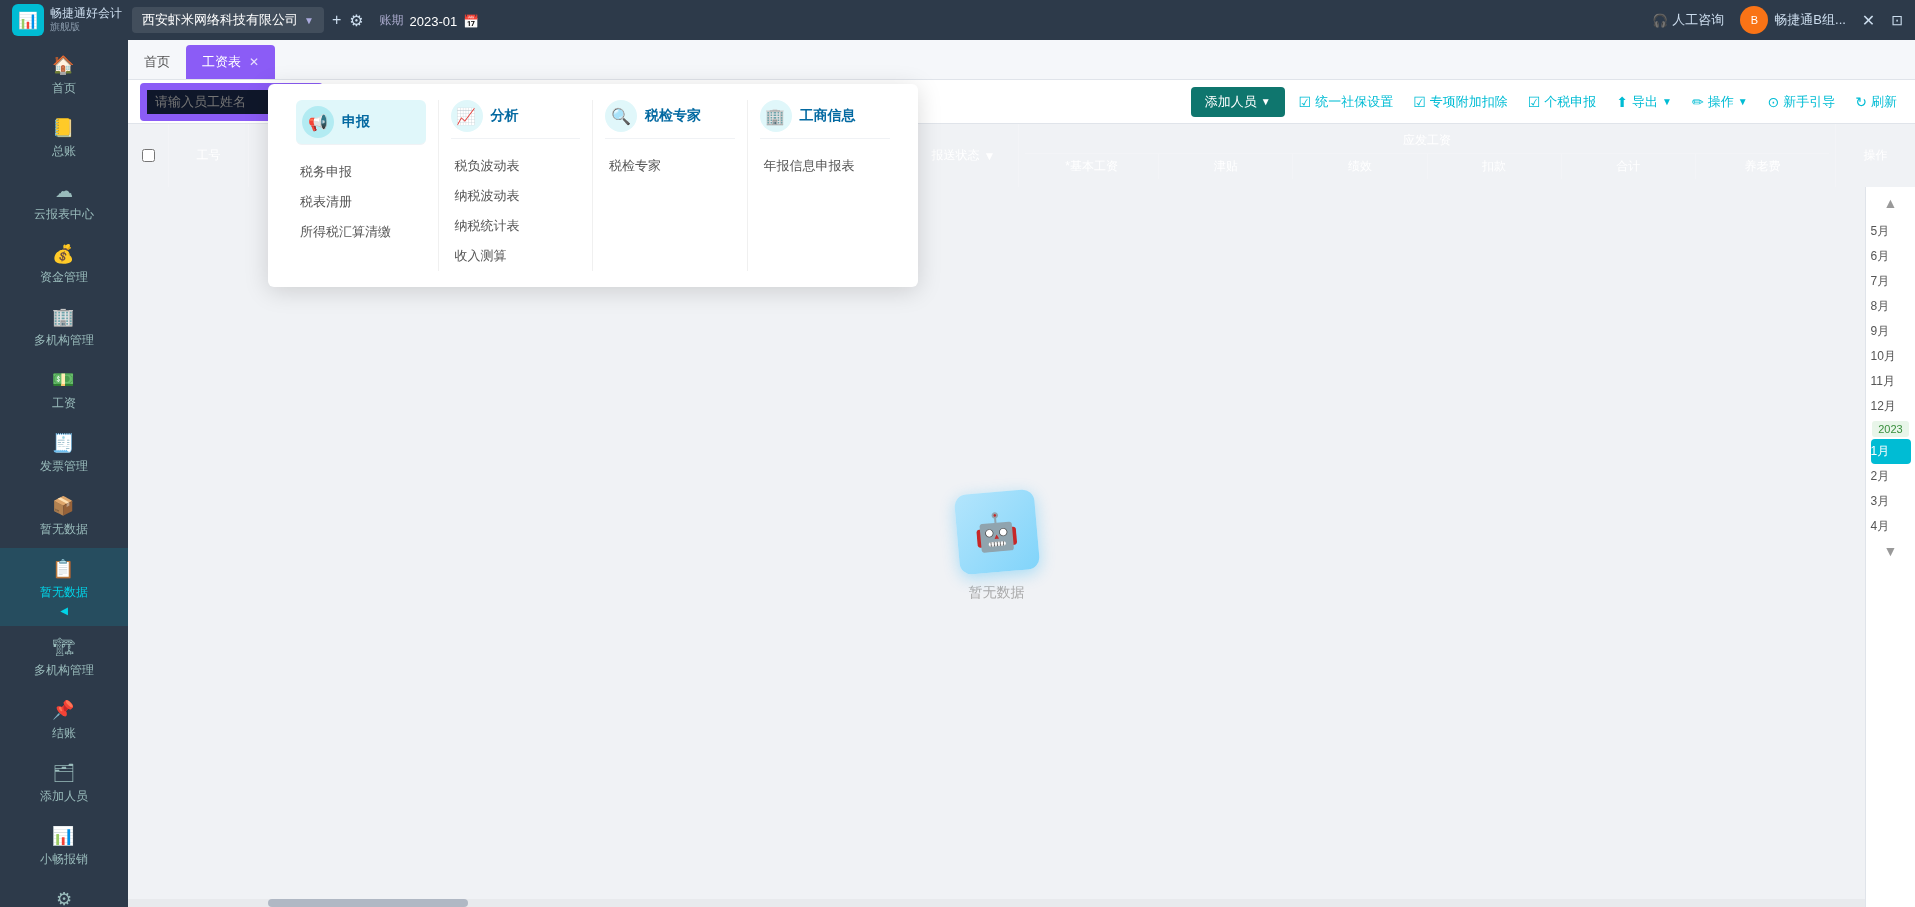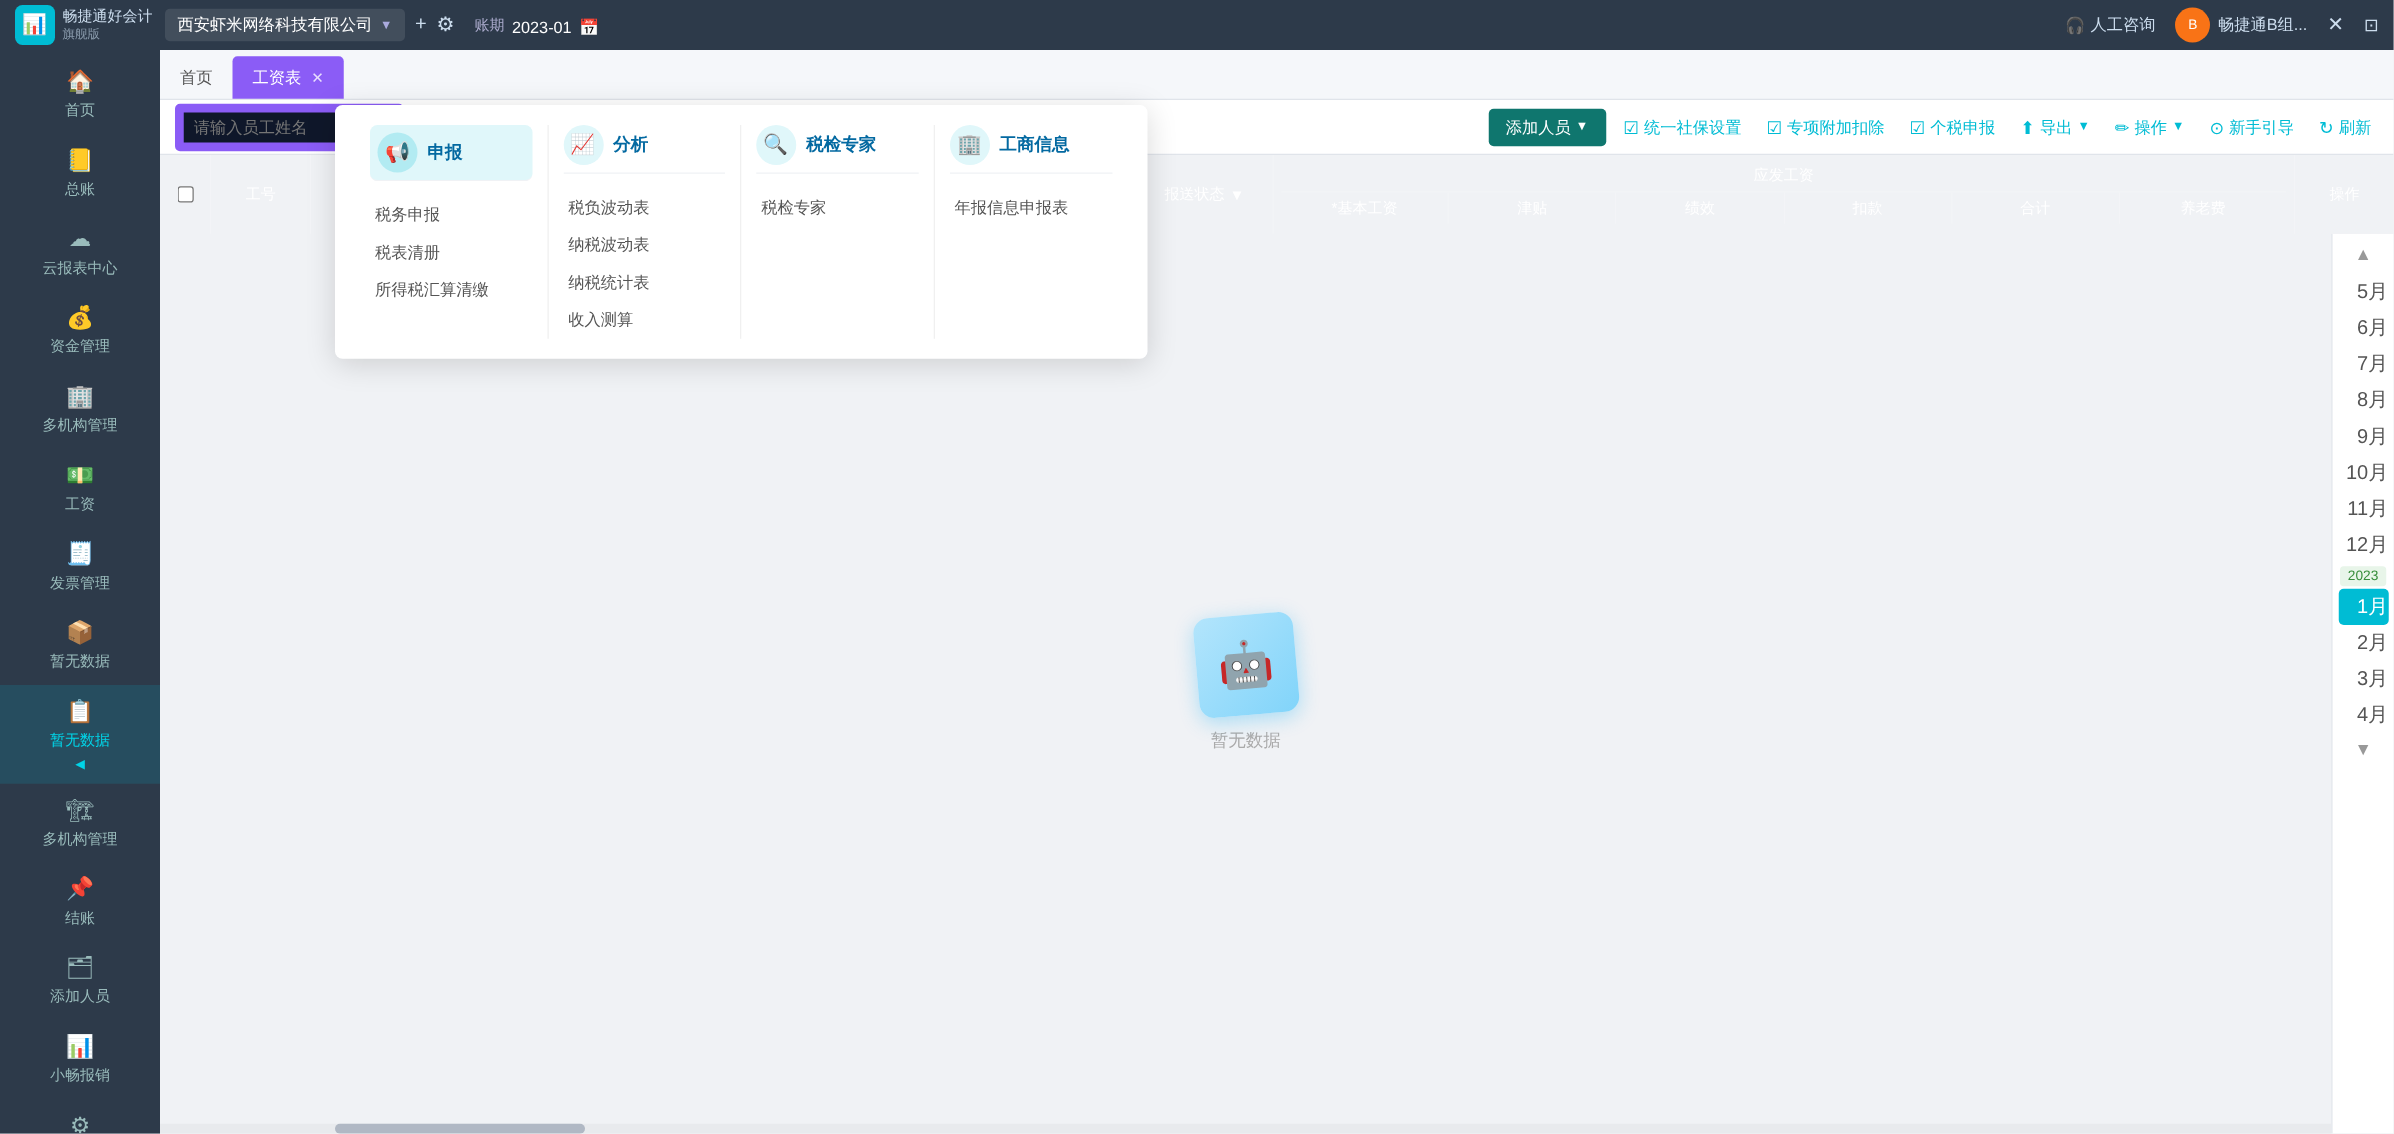--- a/index.html
+++ b/index.html
@@ -244,23 +244,23 @@
       padding: 4px 0;
       overflow-y: auto;
       flex-shrink: 0;
     }
     .cal-nav-btn {
       cursor: pointer; color: #999; font-size: 14px; padding: 4px;
     }
     .cal-year { font-size: 11px; color: #888; padding: 2px 0; }
     .cal-month {
       width: 40px;
-      text-align: right;
+      text-align: left;
       padding: 4px 0;
-      font-size: 16px;
+      font-size: 12px;
       color: #555;
       cursor: pointer;
       border-radius: 4px;
     }
     .cal-month.active {
       background: #00bcd4;
       color: #fff;
       border-radius: 4px;
     }
     .cal-section { font-size: 11px; color: #aaa; padding: 2px 0; }

